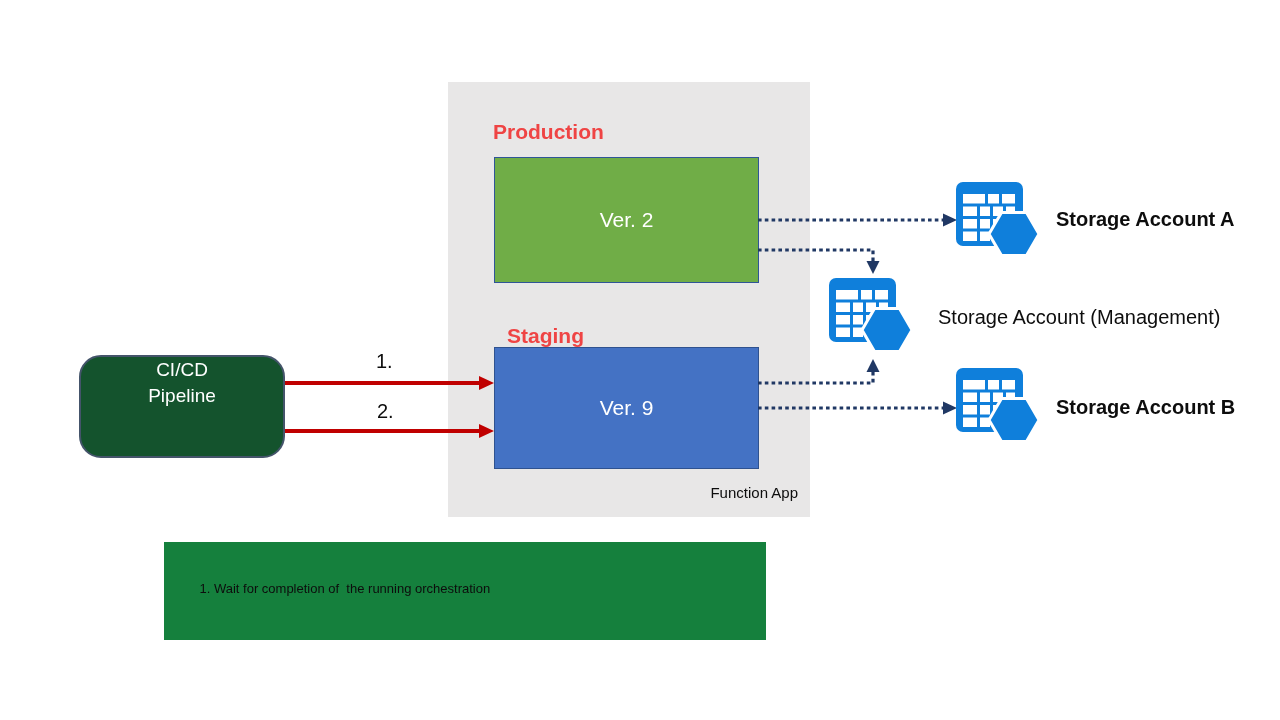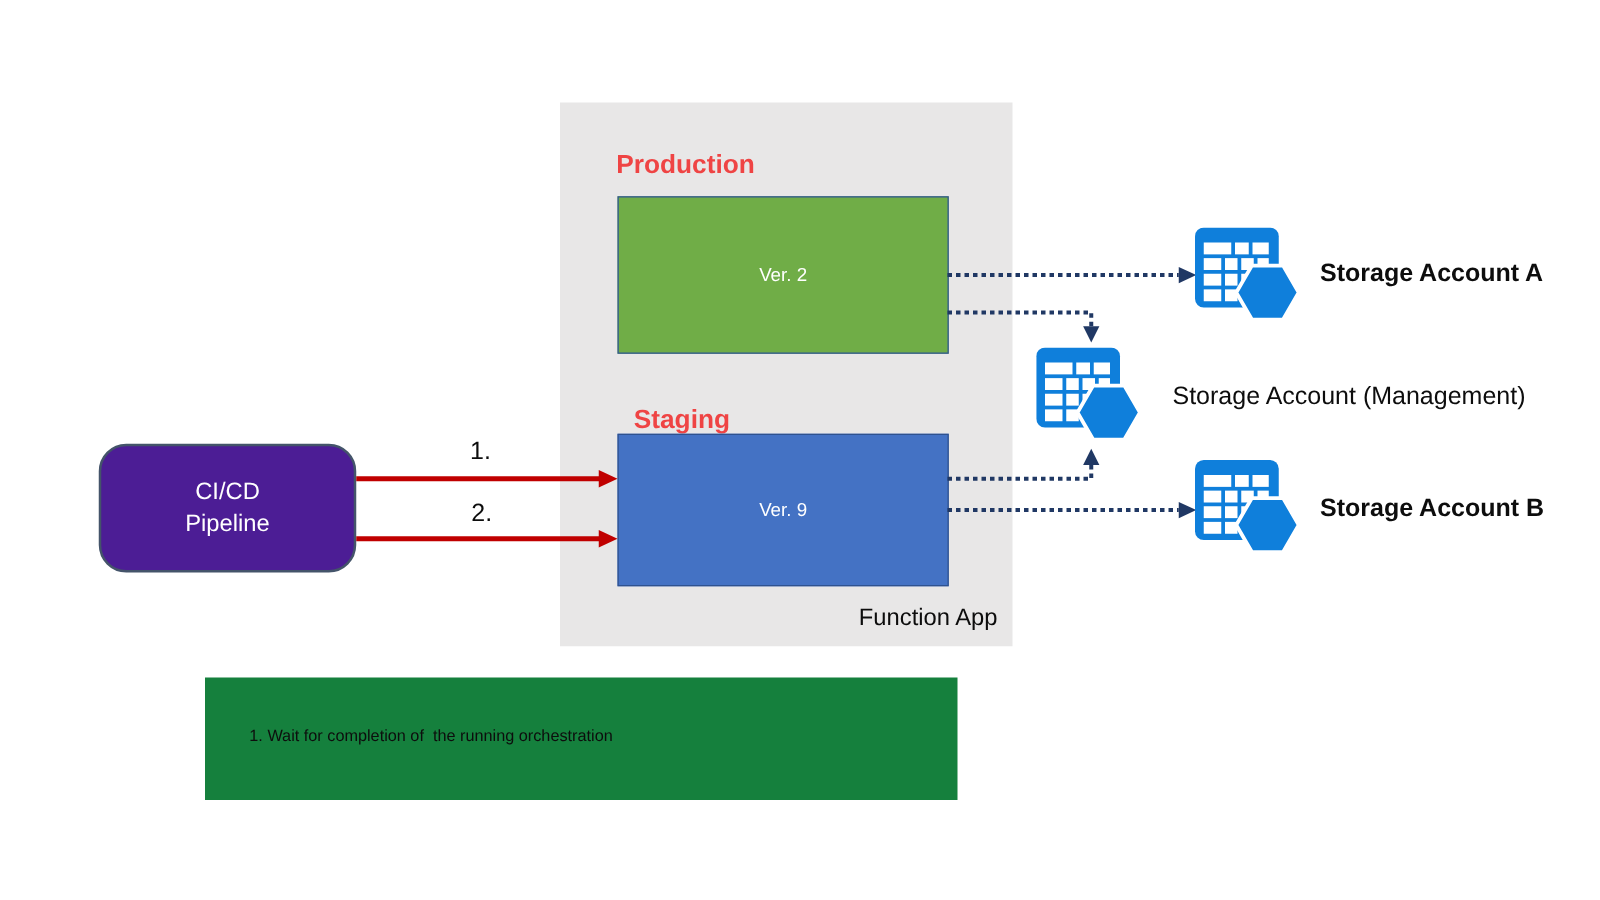--- a/index.html
+++ b/index.html
@@ -19,64 +19,63 @@
 
   
   .panel {
     left: 448px; top: 82px;
     width: 362px; height: 435px;
     background: #E8E7E7;
   }
   .panel-caption {
     left: 650px; top: 484px;
     width: 148px;
-    font-size: 19px;
+    font-size: 15px;
     color: #0d0d0d;
     text-align: right;
   }
 
   .slot-label {
     font-size: 21px;
     font-weight: bold;
     color: #ef4444;
   }
   .slot-label.production { left: 493px; top: 120px; }
   .slot-label.staging    { left: 507px; top: 312px; margin-top: 12px; }
 
   .slot {
     width: 263px;
     display: flex;
     align-items: center;
     justify-content: center;
     color: #ffffff;
-    font-size: 15px;
+    font-size: 21px;
   }
   .slot.production-slot {
     left: 494px; top: 157px; height: 124px;
     background: #70AD47;
     border: 1px solid #2F5597;
   }
   .slot.staging-slot {
     left: 494px; top: 347px; height: 120px;
     background: #4472C4;
     border: 1px solid #2F528F;
   }
 
   
   .pipeline {
     left: 79px; top: 355px;
     width: 206px; height: 103px;
-    background: #4c1d95;
+    background: #14532d;
     border: 2px solid #44546A;
     border-radius: 22px;
     box-sizing: border-box;
     display: flex;
     flex-direction: column;
     align-items: center;
-    justify-content: center;
     color: #ffffff;
     font-size: 19px;
     line-height: 26px;
   }
 
   .step-label {
     font-size: 20px;
     color: #0d0d0d;
   }
   .step-label.one { left: 376px; top: 350px; }

